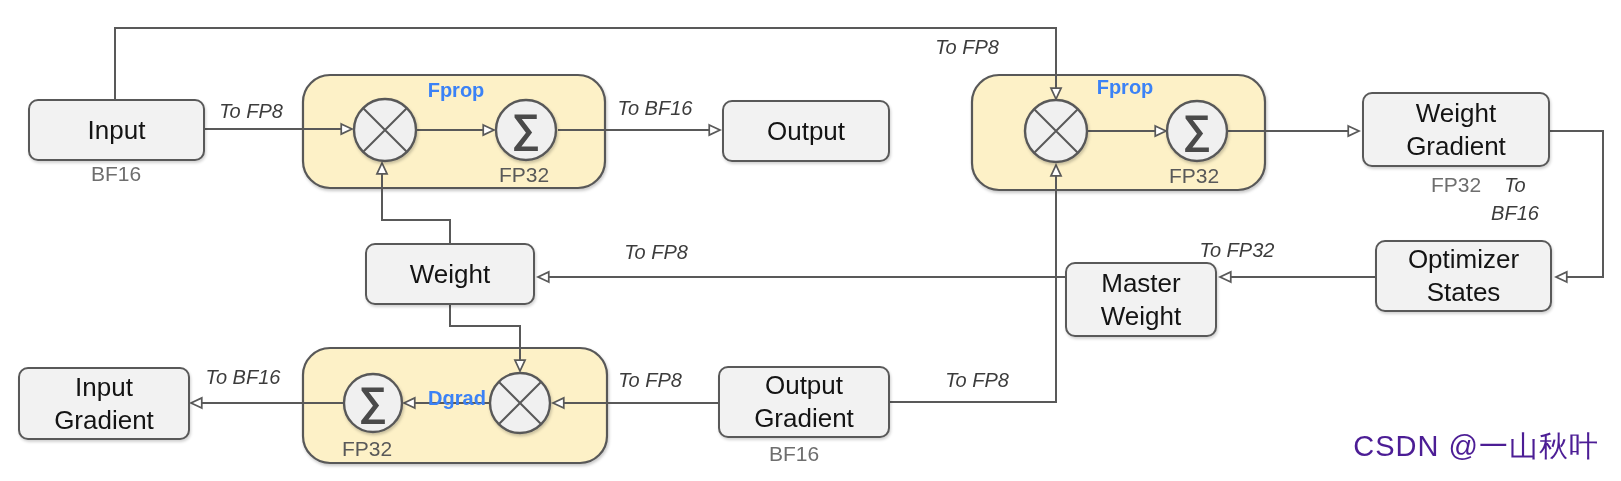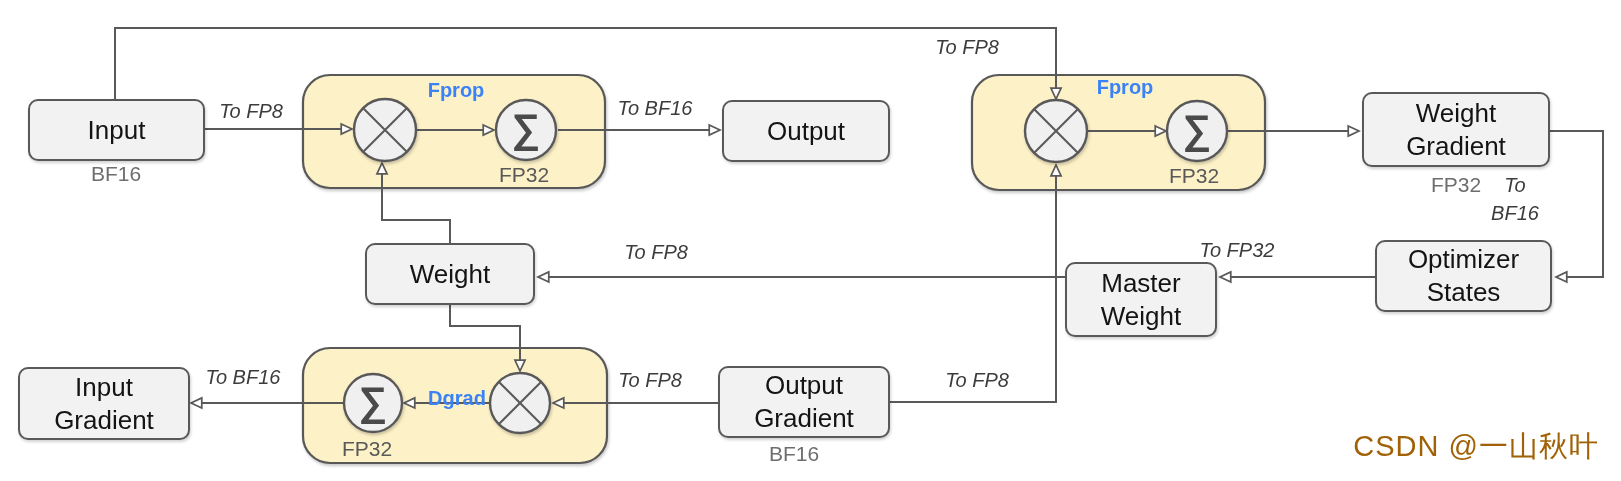--- a/index.html
+++ b/index.html
@@ -30,21 +30,21 @@
   .block-precision{
     position:absolute;transform:translate(-50%,-50%);
     color:#595959;font-size:21px;white-space:nowrap;
   }
   .sum-glyph{
     position:absolute;transform:translate(-50%,-54%);
     color:#4a4a4a;font-size:40px;font-weight:bold;line-height:1;
   }
   .watermark{
     position:absolute;right:22px;bottom:14px;
-    color:#a16207;font-size:29px;letter-spacing:1px;
+    color:#4c1d95;font-size:29px;letter-spacing:1px;
     text-shadow:1px 1px 0 rgba(255,255,255,0.9);
     white-space:nowrap;
   }
 </style>
 </head>
 <body>
 
 <div class="canvas">
 
   <svg class="layer" width="1621" height="481" viewBox="0 0 1621 481">

